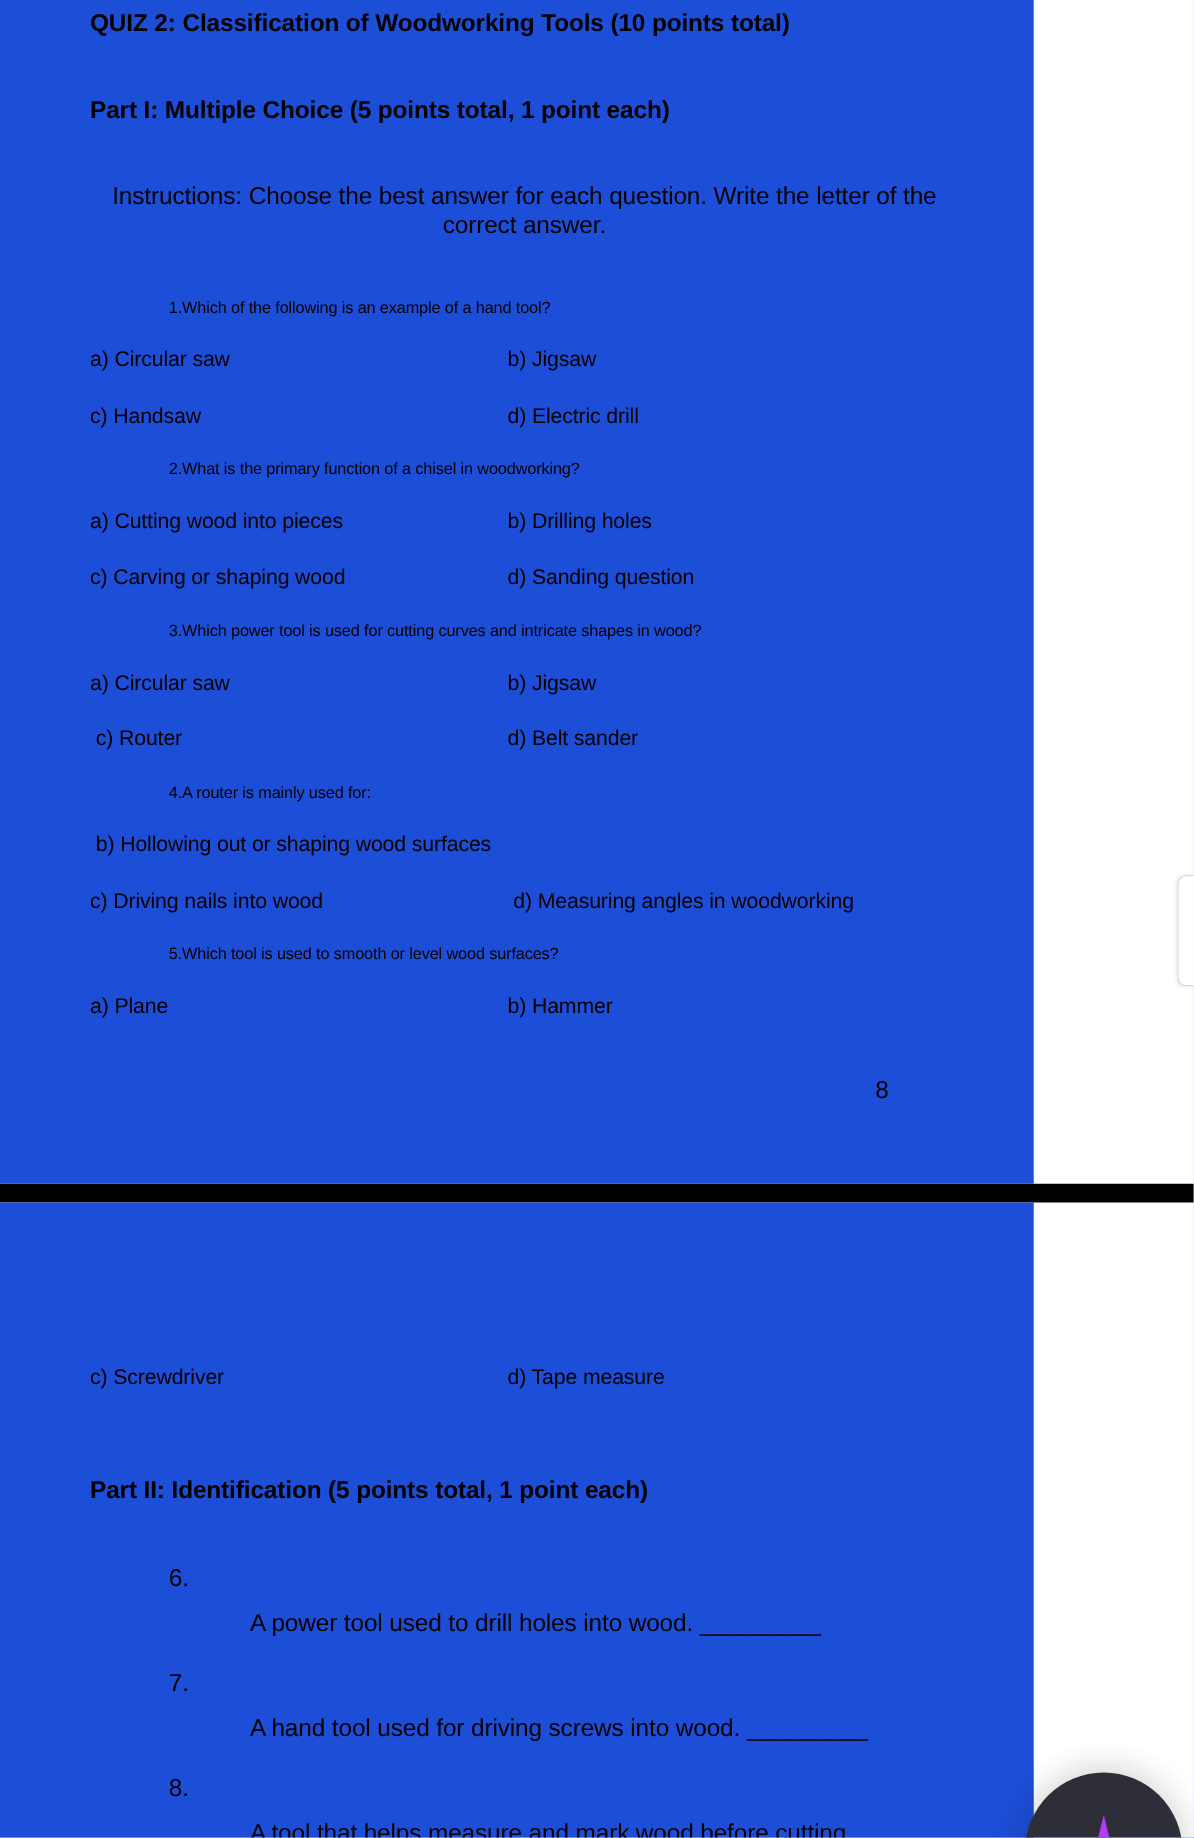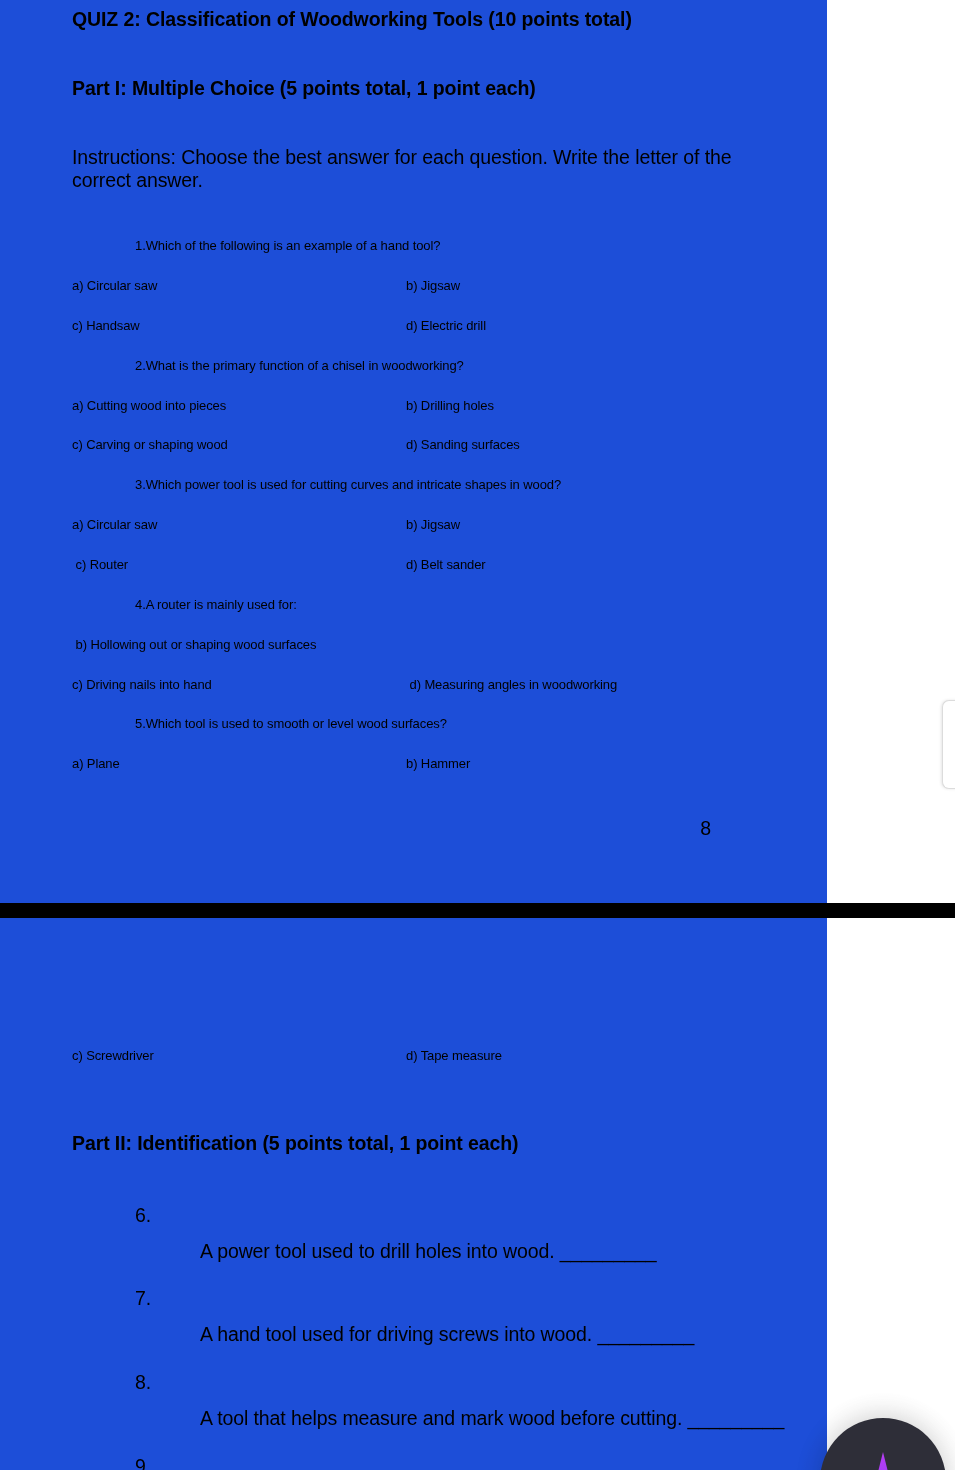--- a/index.html
+++ b/index.html
@@ -42,36 +42,37 @@
     line-height: 1.22;
     margin: 0;
     letter-spacing: -0.1px;
   }
   .para {
     font-size: 19.5px;
     font-weight: normal;
     line-height: 1.22;
     margin: 0;
     letter-spacing: -0.1px;
+    text-align: center;
   }
   .q-line {
     font-size: 13px;
     line-height: 1.22;
     margin: 0;
     padding-left: 63px;
     letter-spacing: -0.1px;
     white-space: pre;
   }
   .gap-md { height: 24px; }
   .gap-lg { height: 45px; }
 
   
   .opt-row {
     display: flex;
-    font-size: 13px;
+    font-size: 17px;
     line-height: 1.22;
     letter-spacing: -0.1px;
     white-space: pre;
   }
   .opt-left {
     flex: 0 0 334px;
     max-width: 334px;
   }
   .opt-right {
     flex: 1 1 auto;
@@ -193,21 +194,21 @@
 
       <p class="q-line">2.What is the primary function of a chisel in woodworking?</p>
       <div class="gap-md"></div>
       <div class="opt-row">
         <span class="opt-left">a) Cutting wood into pieces</span>
         <span class="opt-right">b) Drilling holes</span>
       </div>
       <div class="gap-md"></div>
       <div class="opt-row">
         <span class="opt-left">c) Carving or shaping wood</span>
-        <span class="opt-right">d) Sanding surfaces</span>
+        <span class="opt-right">d) Sanding question</span>
       </div>
 
       <div class="gap-md"></div>
 
       <p class="q-line">3.Which power tool is used for cutting curves and intricate shapes in wood?</p>
       <div class="gap-md"></div>
       <div class="opt-row">
         <span class="opt-left">a) Circular saw</span>
         <span class="opt-right">b) Jigsaw</span>
       </div>
@@ -219,21 +220,21 @@
 
       <div class="gap-md"></div>
 
       <p class="q-line">4.A router is mainly used for:</p>
       <div class="gap-md"></div>
       <div class="opt-row">
         <span class="opt-right"> b) Hollowing out or shaping wood surfaces</span>
       </div>
       <div class="gap-md"></div>
       <div class="opt-row">
-        <span class="opt-left">c) Driving nails into hand</span>
+        <span class="opt-left">c) Driving nails into wood</span>
         <span class="opt-right"> d) Measuring angles in woodworking</span>
       </div>
 
       <div class="gap-md"></div>
 
       <p class="q-line">5.Which tool is used to smooth or level wood surfaces?</p>
       <div class="gap-md"></div>
       <div class="opt-row">
         <span class="opt-left">a) Plane</span>
         <span class="opt-right">b) Hammer</span>

